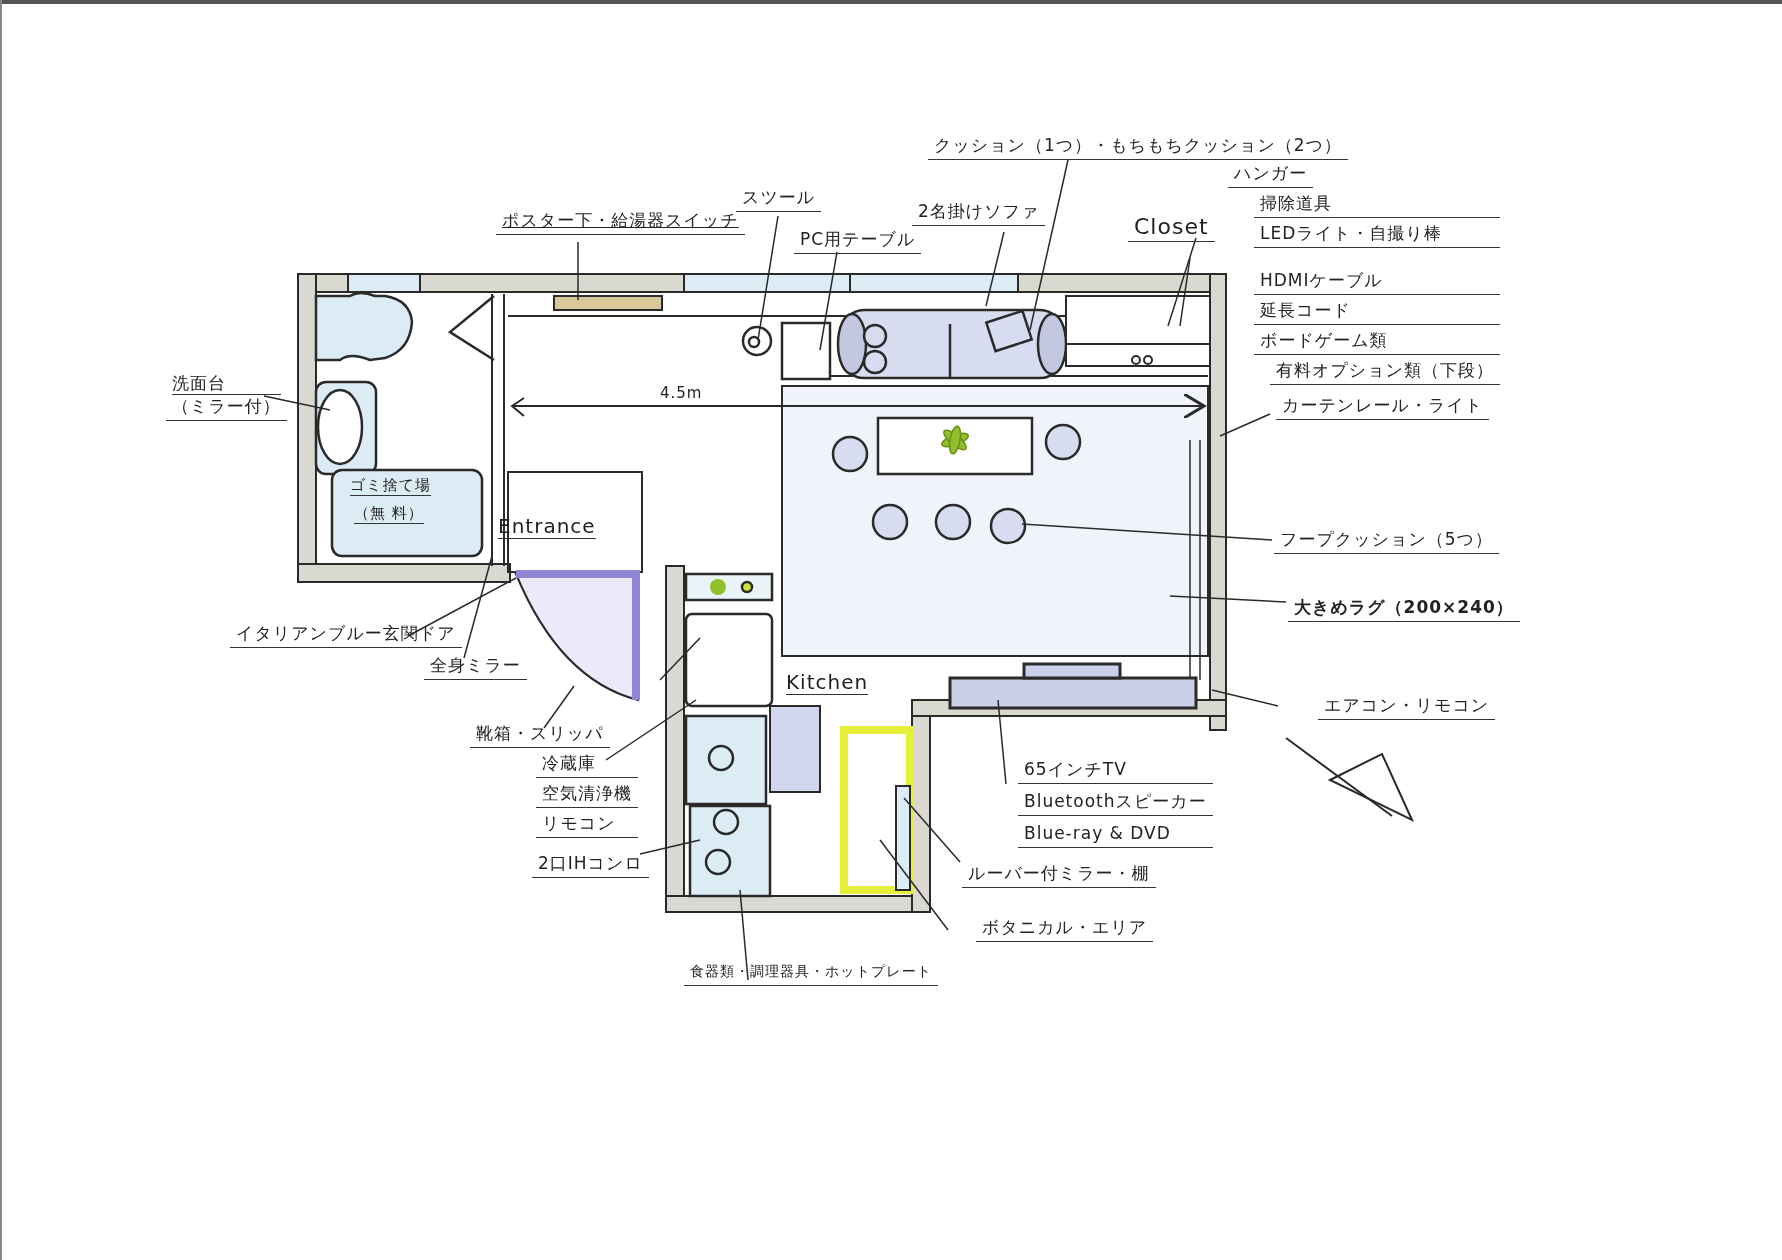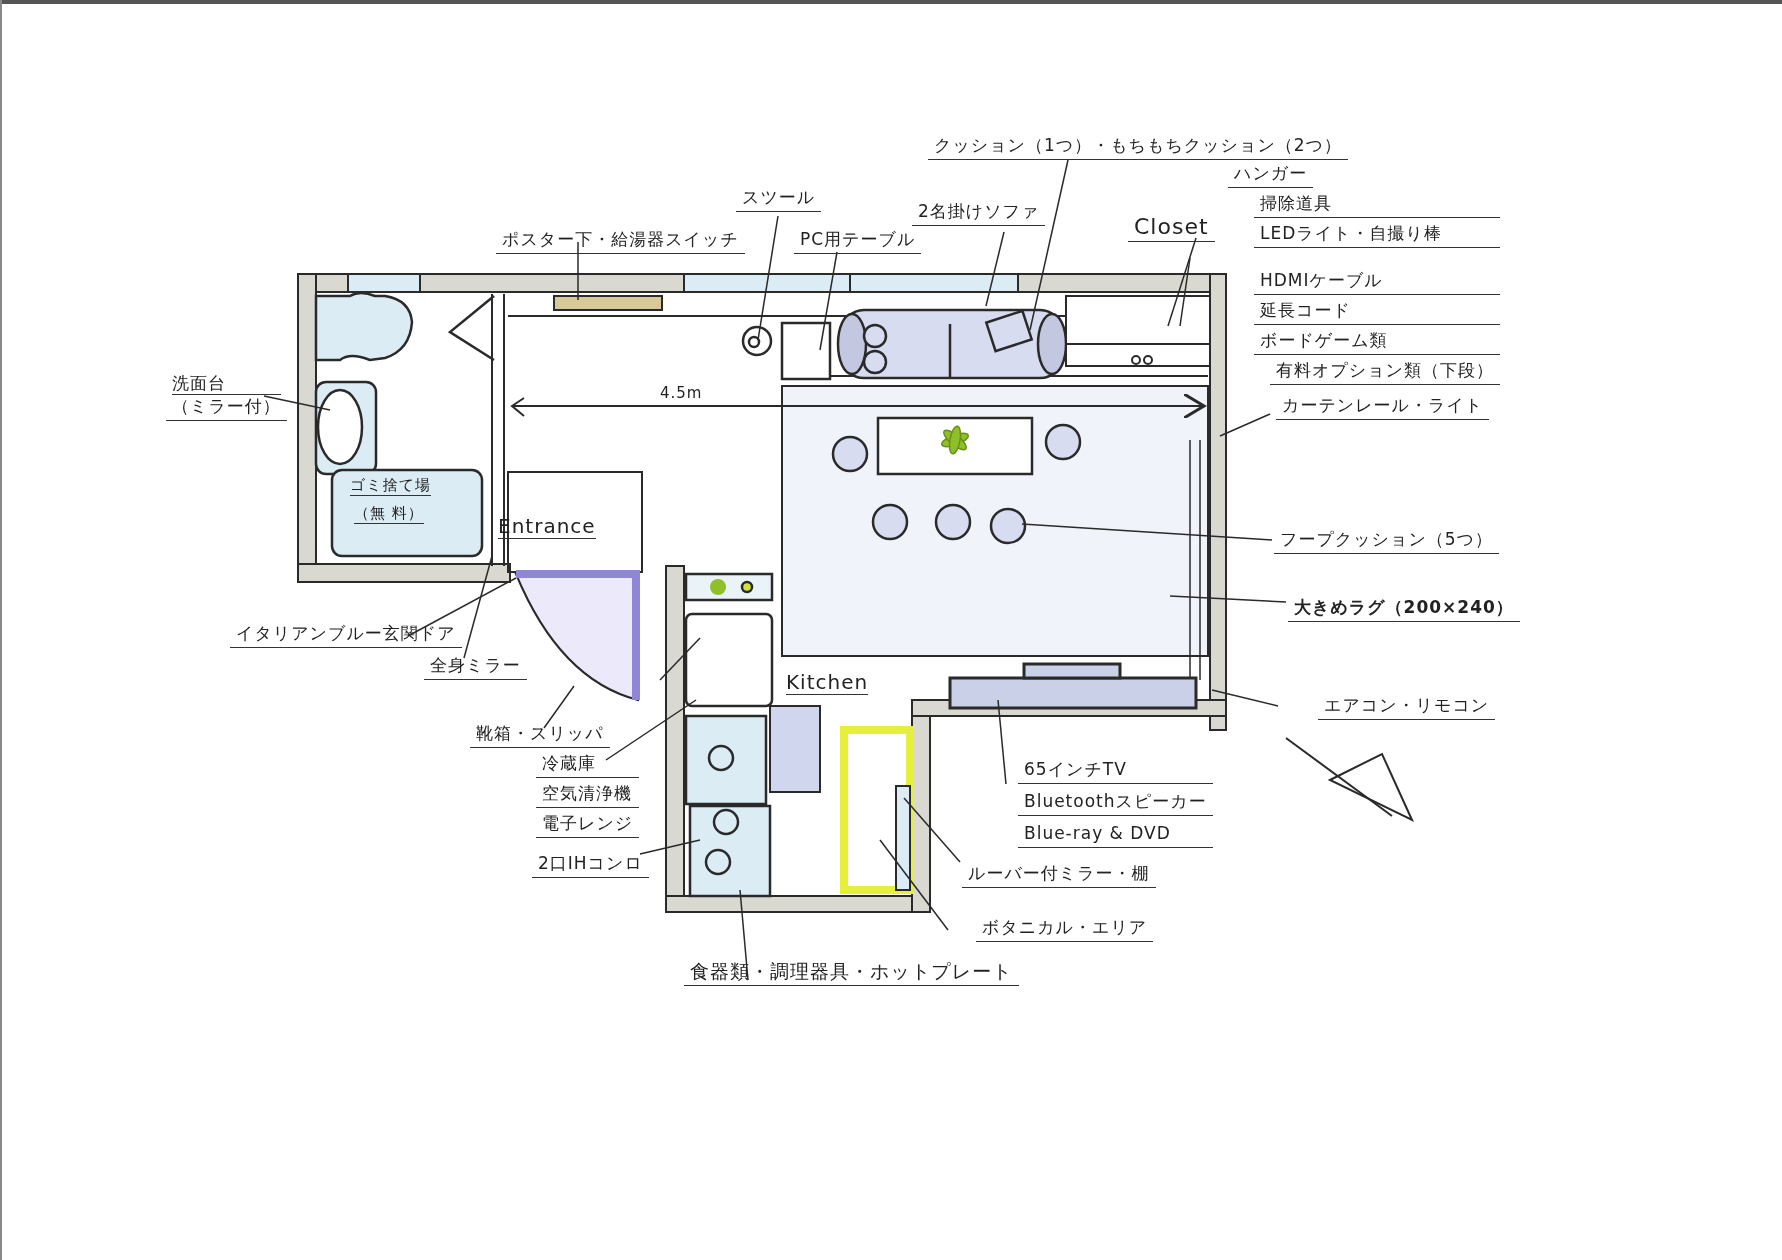--- a/index.html
+++ b/index.html
@@ -171,21 +171,21 @@
 <div class="inplan" style="left:660px;top:384px;">4.5m</div>
 <div class="inplan" style="left:498px;top:514px;font-size:20px;border-bottom:1.5px solid #333;">Entrance</div>
 <div class="inplan" style="left:786px;top:670px;font-size:20px;border-bottom:1.5px solid #333;">Kitchen</div>
 <div class="inplan" style="left:350px;top:476px;border-bottom:1.5px solid #333;">ゴミ捨て場</div>
 <div class="inplan" style="left:354px;top:504px;border-bottom:1.5px solid #333;">（無 料）</div>
 
 <div class="lbl" style="left:166px;top:372px;">
   <div style="border-bottom:1.5px solid #333;">洗面台</div>
   <div>（ミラー付）</div>
 </div>
-<div class="lbl" style="left:496px;top:228px;">ポスター下・給湯器スイッチ</div>
+<div class="lbl" style="left:496px;top:209px;text-decoration:underline;">ポスター下・給湯器スイッチ</div>
 <div class="lbl" style="left:736px;top:186px;">スツール</div>
 <div class="lbl" style="left:794px;top:228px;">PC用テーブル</div>
 <div class="lbl" style="left:912px;top:200px;">2名掛けソファ</div>
 <div class="lbl" style="left:928px;top:134px;">クッション（1つ）・もちもちクッション（2つ）</div>
 <div class="lbl big" style="left:1128px;top:216px;">Closet</div>
 <div class="lbl" style="left:1228px;top:162px;">ハンガー</div>
 
 <div style="position:absolute;left:1254px;top:192px;">
   <div class="lbl" style="position:relative;margin-bottom:4px;">掃除道具</div>
   <div class="lbl" style="position:relative;margin-bottom:21px;">LEDライト・自撮り棒</div>
@@ -201,25 +201,25 @@
 <div class="lbl" style="left:1318px;top:694px;">エアコン・リモコン</div>
 
 <div style="position:absolute;left:1018px;top:758px;">
   <div class="lbl" style="position:relative;margin-bottom:6px;">65インチTV</div>
   <div class="lbl" style="position:relative;margin-bottom:6px;">Bluetoothスピーカー</div>
   <div class="lbl" style="position:relative;">Blue-ray &amp; DVD</div>
 </div>
 
 <div class="lbl" style="left:962px;top:862px;">ルーバー付ミラー・棚</div>
 <div class="lbl" style="left:976px;top:916px;">ボタニカル・エリア</div>
-<div class="lbl" style="left:684px;top:960px;font-size:19px;text-align:right;">食器類・調理器具・ホットプレート</div>
+<div class="lbl" style="left:684px;top:960px;font-size:14px;text-align:right;">食器類・調理器具・ホットプレート</div>
 
 <div class="lbl" style="left:230px;top:622px;">イタリアンブルー玄関ドア</div>
 <div class="lbl" style="left:424px;top:654px;">全身ミラー</div>
 <div class="lbl" style="left:470px;top:722px;">靴箱・スリッパ</div>
 
 <div style="position:absolute;left:536px;top:752px;">
   <div class="lbl" style="position:relative;margin-bottom:4px;">冷蔵庫</div>
   <div class="lbl" style="position:relative;margin-bottom:4px;">空気清浄機</div>
-  <div class="lbl" style="position:relative;">電子レンジ</div>
+  <div class="lbl" style="position:relative;">リモコン</div>
 </div>
 
 <div class="lbl" style="left:532px;top:852px;">2口IHコンロ</div>
 
 </body></html>

